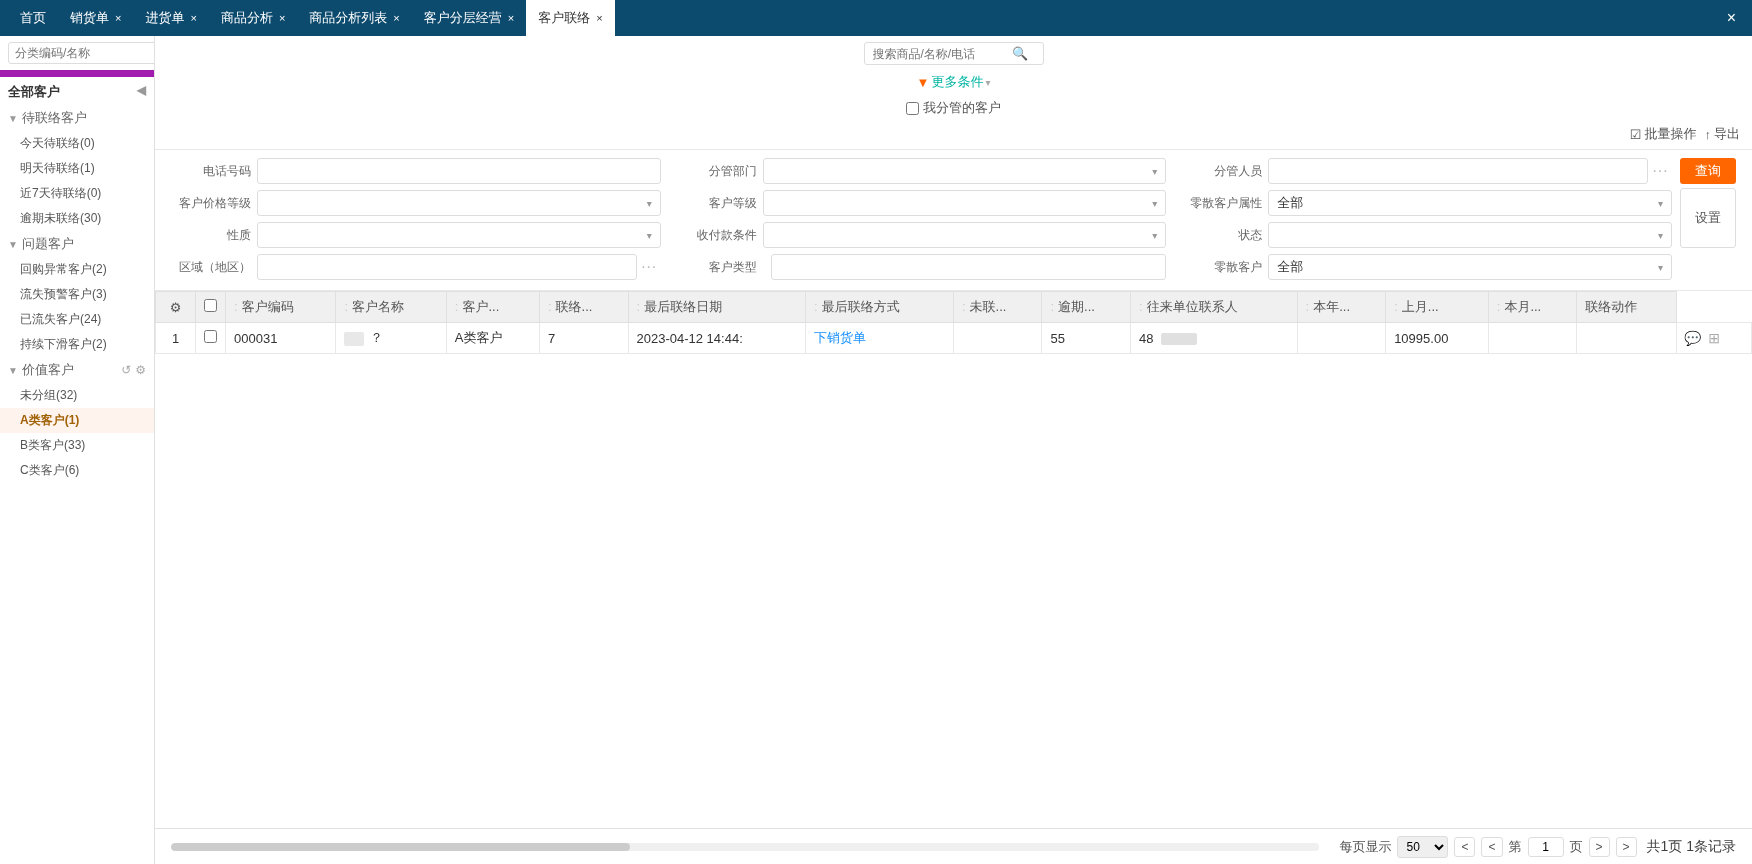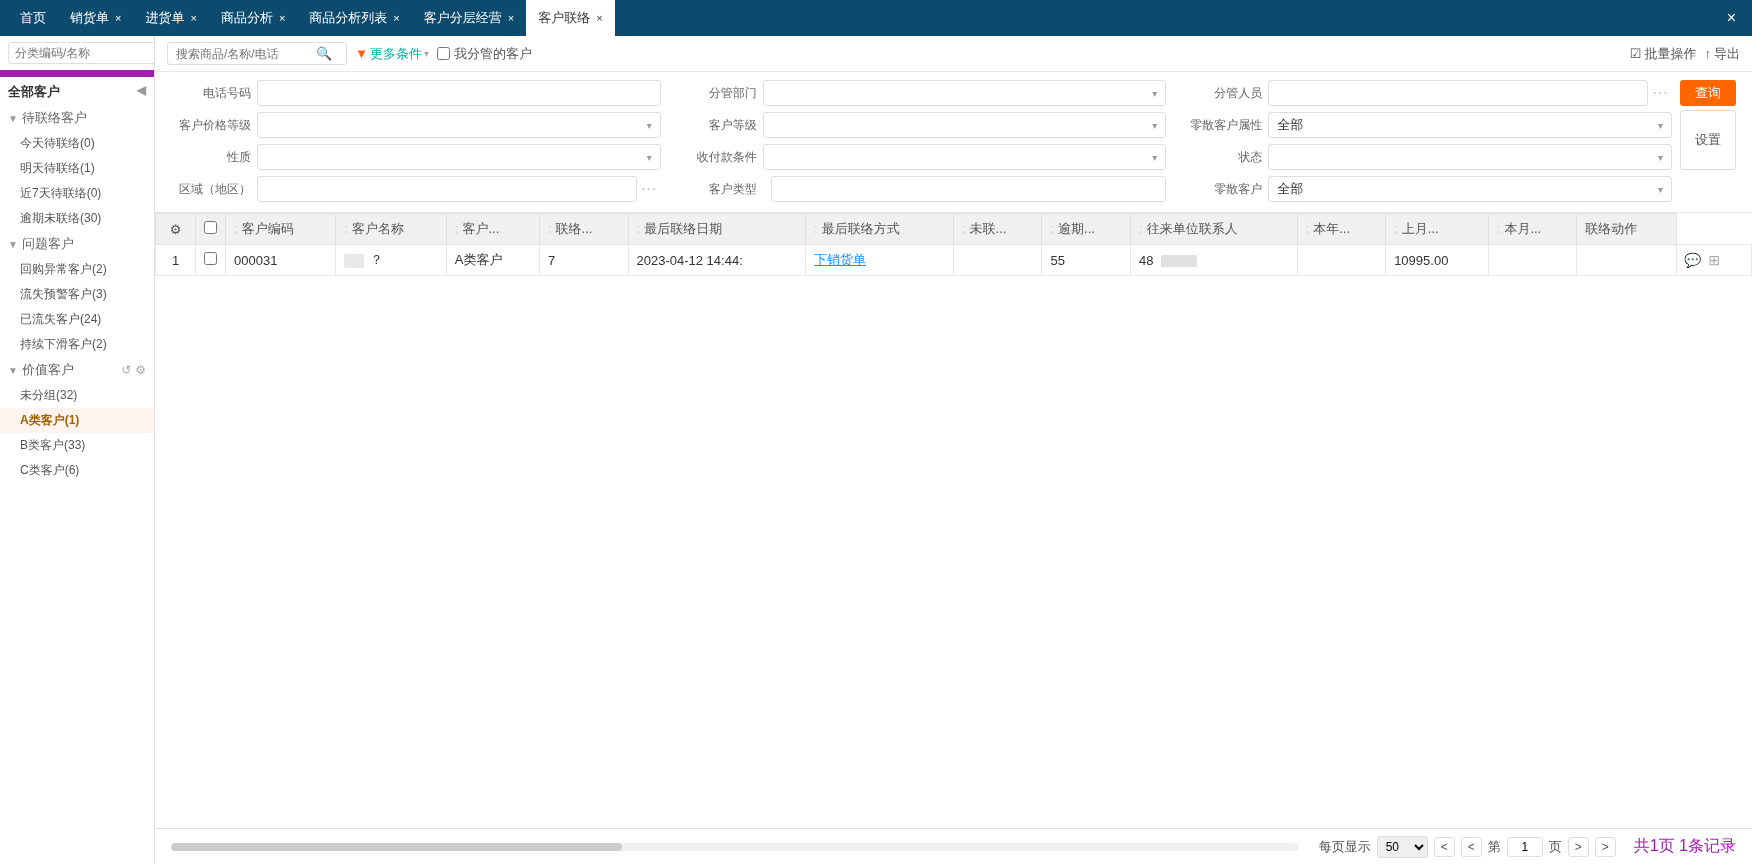--- a/index.html
+++ b/index.html
@@ -62,21 +62,21 @@
     
     .content-area {
       flex: 1; display: flex; flex-direction: column;
       background: #f5f5f5; overflow: hidden;
     }
 
     
     .filter-toolbar {
       background: #fff; padding: 6px 12px;
       border-bottom: 1px solid #e8e8e8;
-      display: flex; align-items: center; gap: 8px;
+      display: flex; align-items: center; gap: 8px; flex-direction: column;
     }
     .filter-toolbar .search-box {
       display: flex; align-items: center;
       border: 1px solid #ddd; border-radius: 3px; padding: 3px 8px;
       background: #fff; min-width: 180px;
     }
     .filter-toolbar .search-box input {
       border: none; outline: none; font-size: 12px; color: #999; width: 140px;
     }
     .filter-toolbar .search-icon { color: #00b5a3; cursor: pointer; }
@@ -146,21 +146,21 @@
       border: 1px solid #e0e0e0; padding: 6px 8px;
       text-align: left; font-weight: normal; color: #555;
       white-space: nowrap; position: sticky; top: 0; background: #f0f0f0; z-index: 1;
     }
     thead th .col-resizer { display: inline-block; width: 4px; cursor: col-resize; color: #ccc; }
     tbody tr { background: #fff; }
     tbody td {
       border: 1px solid #e8e8e8; padding: 6px 8px;
       color: #333; white-space: nowrap;
     }
-    .link-text { color: #1890ff; text-decoration: underline; cursor: pointer; }
+    .link-text { color: #1890ff; cursor: pointer; }
     .row-actions { display: flex; gap: 6px; }
     .row-action-icon { color: #aaa; cursor: pointer; font-size: 14px; }
 
     
     .bottom-bar {
       display: flex; align-items: center;
       background: #fff; border-top: 1px solid #e0e0e0;
       padding: 6px 16px; height: 36px;
     }
     .scrollbar-container {
@@ -177,21 +177,21 @@
       border: 1px solid #ddd; border-radius: 3px; padding: 2px 4px; font-size: 12px;
     }
     .page-btn {
       border: 1px solid #ddd; background: #fff; border-radius: 3px;
       padding: 2px 6px; cursor: pointer; font-size: 12px; color: #555;
     }
     .page-input {
       border: 1px solid #ddd; border-radius: 3px; padding: 2px 4px;
       width: 36px; text-align: center; font-size: 12px;
     }
-    .total-text { color: #a21caf; font-size: 16px; margin-left: 12px; }
+    .total-text { color: #404040; font-size: 14px; margin-left: 4px; }
 
     .checkbox-cell { width: 30px; text-align: center; }
     .num-cell { width: 40px; text-align: center; }
   </style>
 </head>
 <body>
 
 <div class="top-nav">
   <div class="nav-item home-item">
     <span>首页</span>

